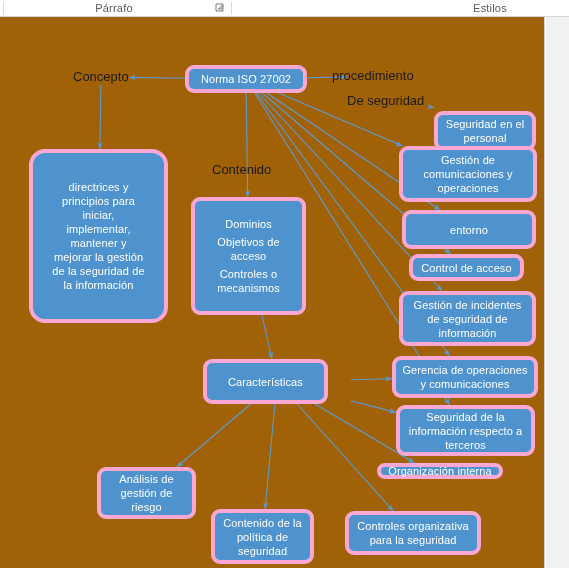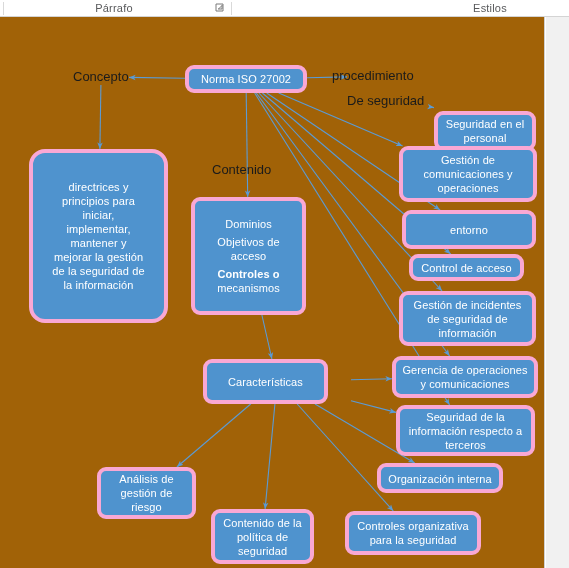--- a/index.html
+++ b/index.html
@@ -192,21 +192,21 @@
         <div class="node" style="left: 191px; top: 180px; width: 115px; height: 118px; background: rgb(79, 147, 206);">
           <span class="node-stack">
             <span class="ln">
               <span style="display: block;">Dominios</span>
             </span>
             <span class="ln">
               <span style="display: block;">Objetivos de</span>
               <span style="display: block;">acceso</span>
             </span>
             <span class="ln">
-              <span style="display: block; font-weight: bold;">Controles o</span>
+              <span style="display: block;">Controles o</span>
               <span style="display: block;">mecanismos</span>
             </span>
           </span>
         </div>
         <div class="node" style="left: 203px; top: 342px; width: 125px; height: 45px; background: rgb(79, 147, 206);">
           <span class="node-stack">
             <span style="display: block;">Características</span>
           </span>
         </div>
         <div class="node" style="left: 434px; top: 94px; width: 102px; height: 40px; background: rgb(79, 147, 206);">
@@ -245,21 +245,21 @@
             <span style="display: block;">y comunicaciones</span>
           </span>
         </div>
         <div class="node" style="left: 396px; top: 388px; width: 139px; height: 51px; background: rgb(79, 147, 206);">
           <span class="node-stack">
             <span style="display: block;">Seguridad de la</span>
             <span style="display: block;">información respecto a</span>
             <span style="display: block;">terceros</span>
           </span>
         </div>
-        <div class="node" style="left: 377px; top: 446px; width: 126px; height: 30px; background: rgb(79, 147, 206); align-items: flex-end;">
+        <div class="node" style="left: 377px; top: 446px; width: 126px; height: 16px; background: rgb(79, 147, 206);">
           <span class="node-stack">
             <span style="display: block;">Organización interna</span>
           </span>
         </div>
         <div class="node" style="left: 345px; top: 494px; width: 136px; height: 44px; background: rgb(79, 147, 206);">
           <span class="node-stack">
             <span style="display: block;">Controles organizativa</span>
             <span style="display: block;">para la seguridad</span>
           </span>
         </div>

